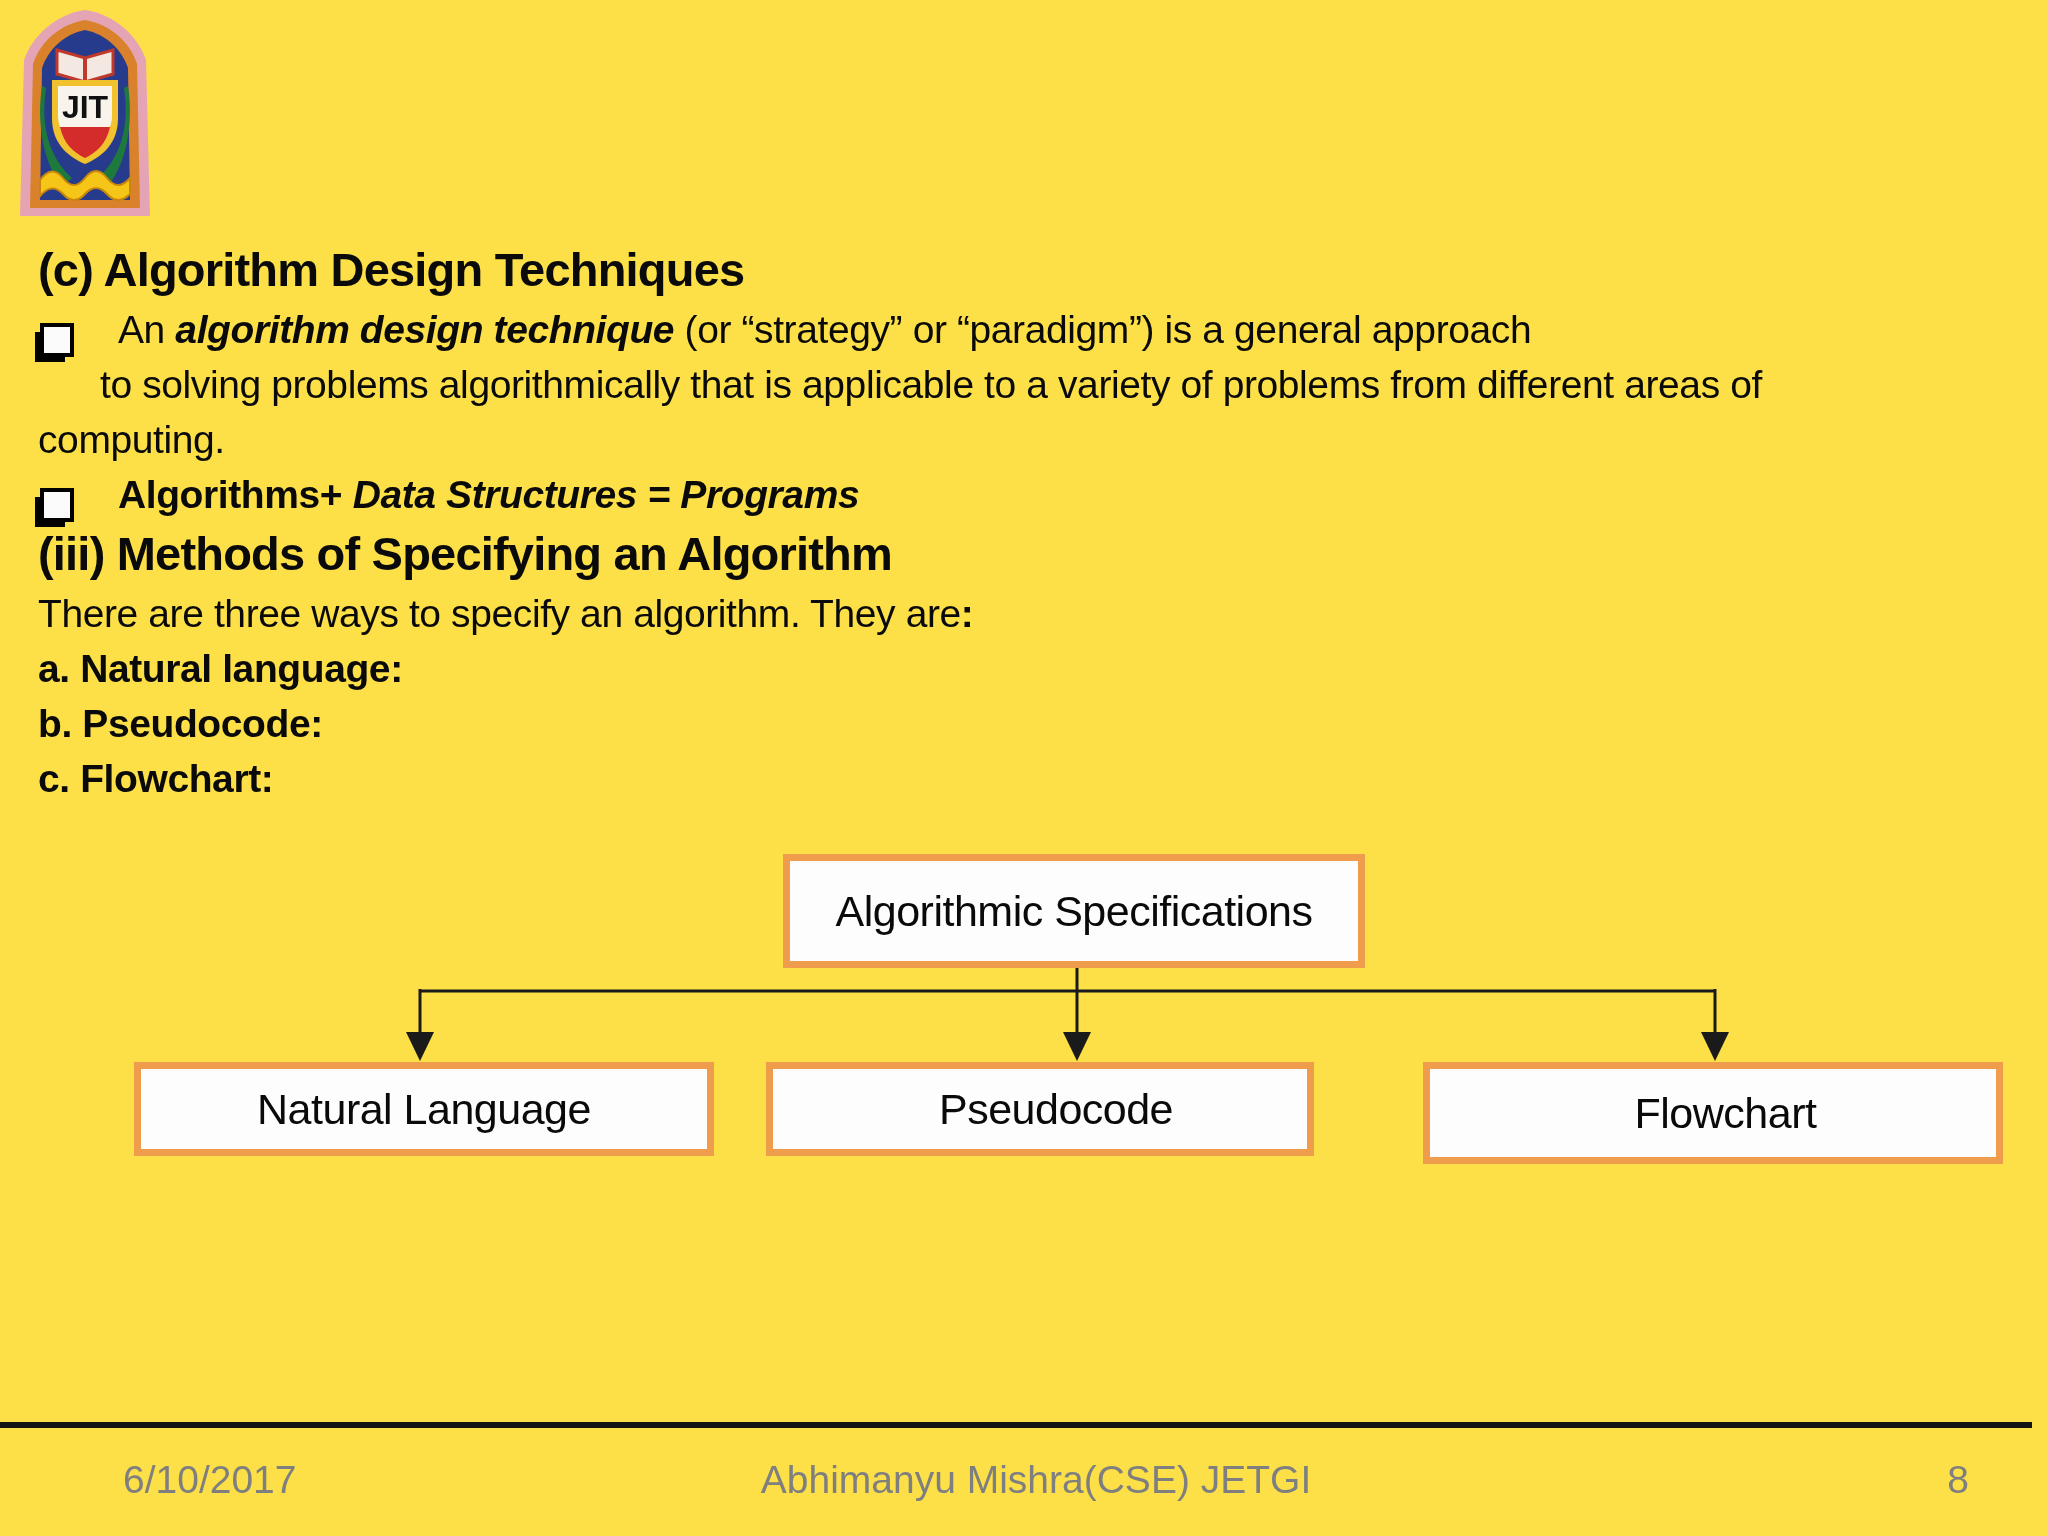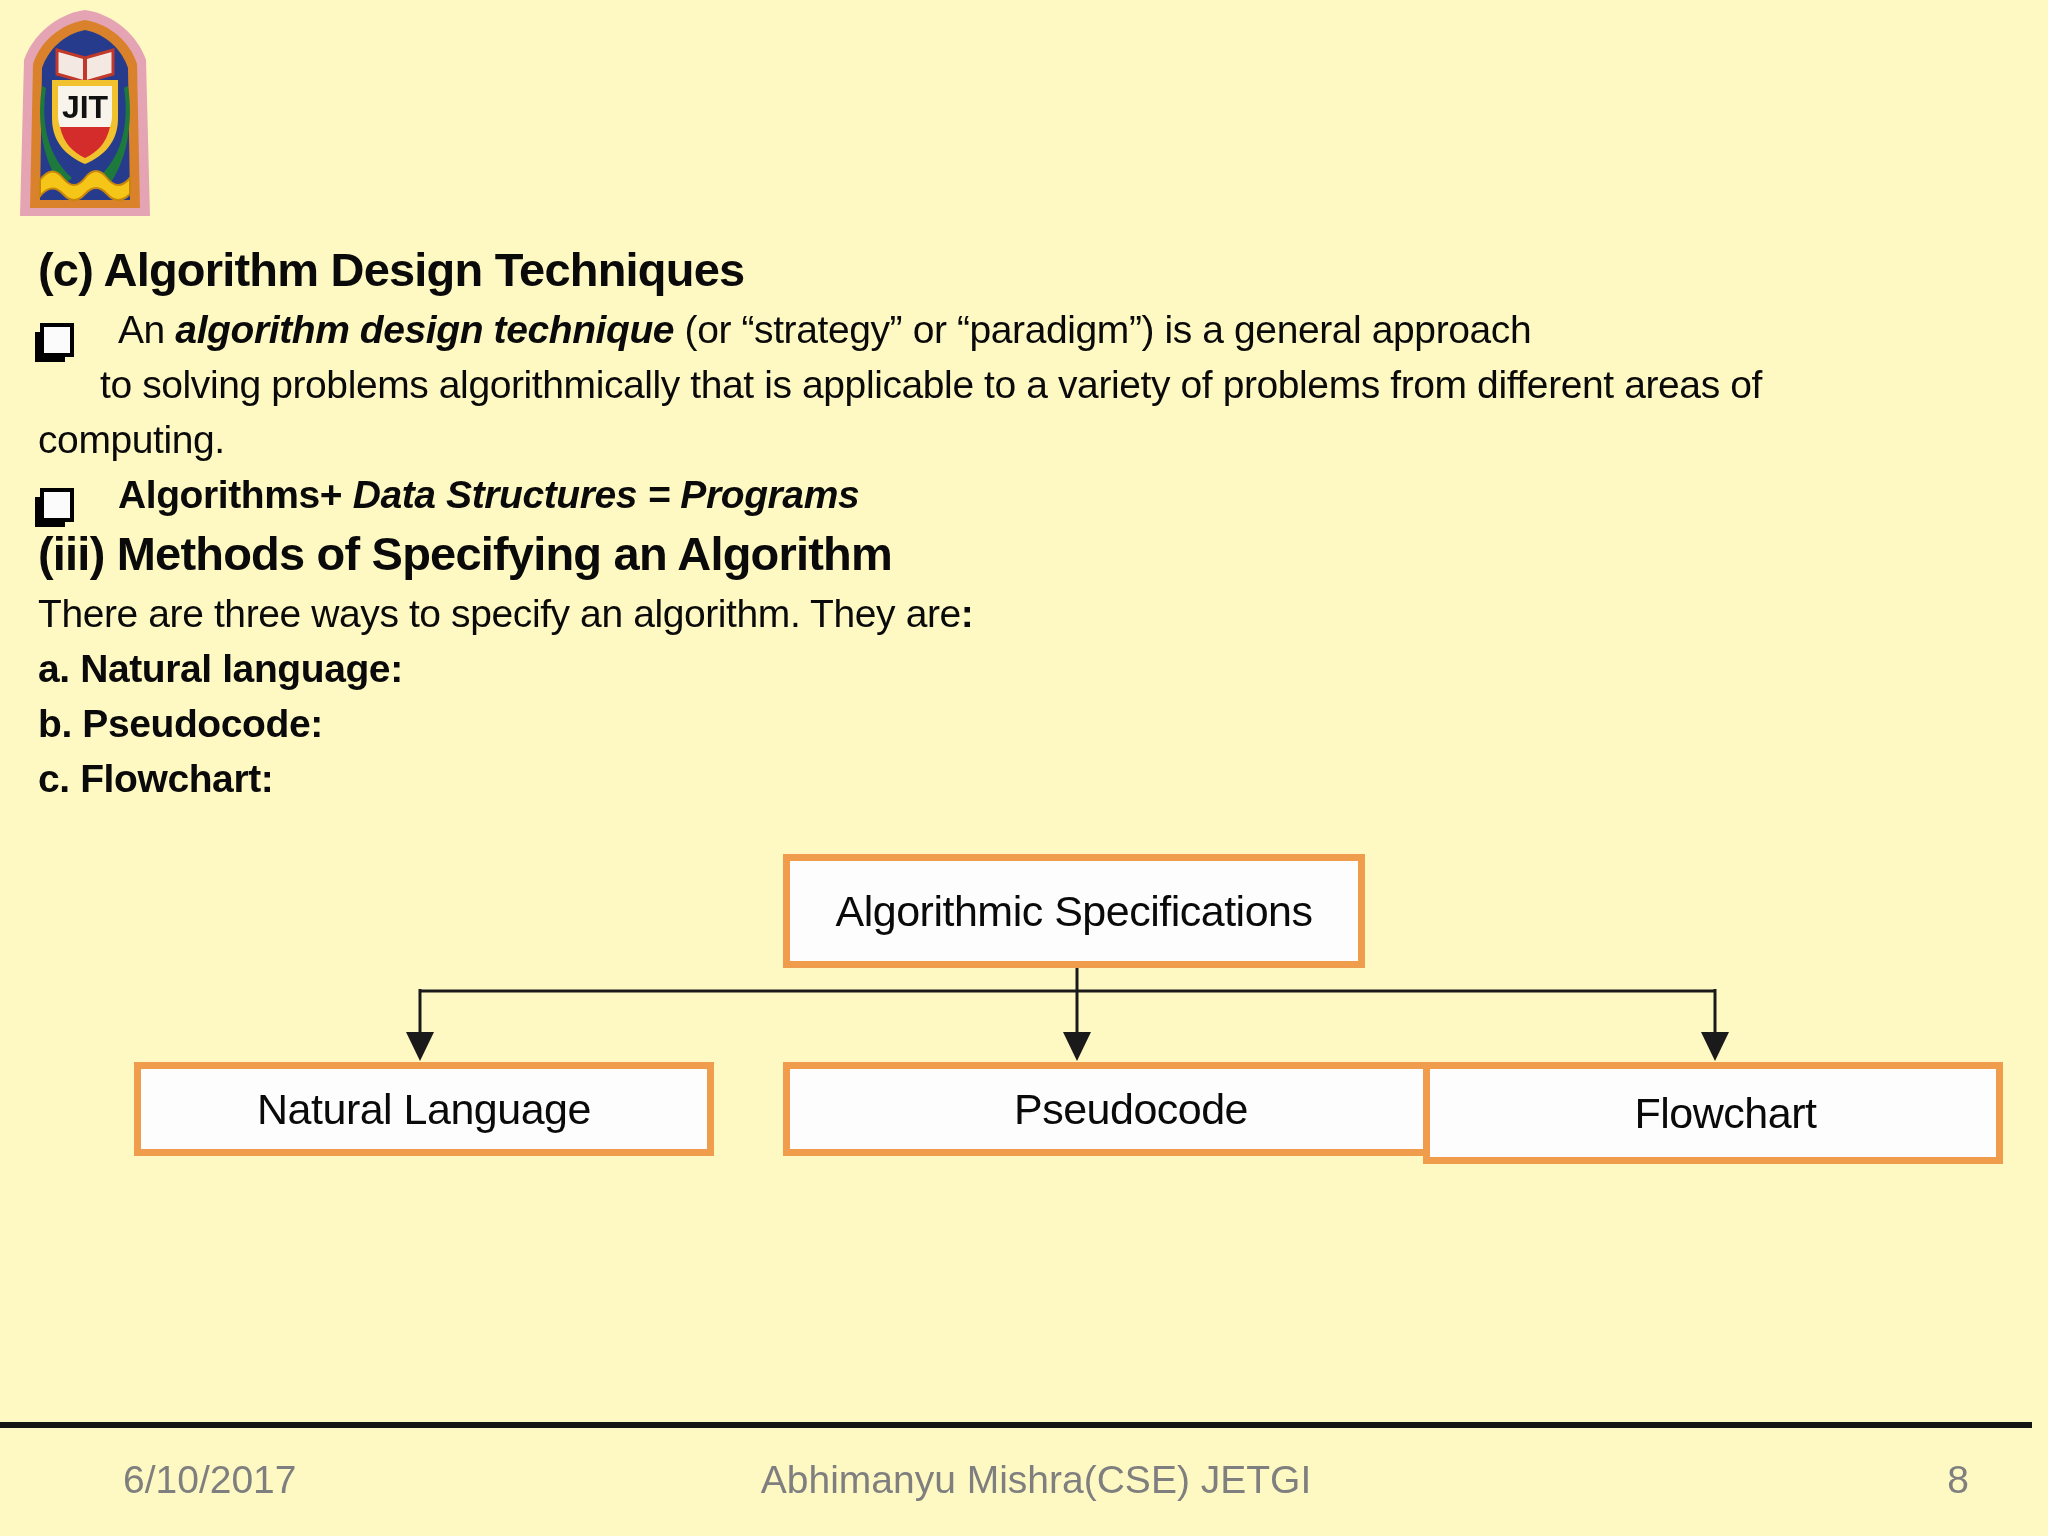--- a/index.html
+++ b/index.html
@@ -1,20 +1,20 @@
 <!DOCTYPE html>
 <html><head>
 <meta charset="utf-8">
 <style>
   html, body { margin: 0; padding: 0; background: #ffffff; }
   .slide {
     position: relative;
     width: 2048px;
     height: 1536px;
-    background: #fef9c3;
+    background: #fde047;
     overflow: hidden;
     font-family: "Liberation Sans", "DejaVu Sans", sans-serif;
     color: #0a0a0a;
   }
 
   
   .logo { position: absolute; left: 10px; top: 8px; width: 150px; height: 212px; }
 
   
   .content {
@@ -47,21 +47,21 @@
     background: #fdfdfd;
     display: flex;
     align-items: center;
     justify-content: center;
     font-size: 43px;
     letter-spacing: -0.5px;
     box-sizing: border-box;
   }
   .dbox-root  { left: 783px;  top: 854px;  width: 582px; height: 114px; text-align: center; }
   .dbox-nl    { left: 134px;  top: 1062px; width: 580px; height: 94px; }
-  .dbox-pc    { left: 783px;  top: 1062px; width: 664px; height: 94px; padding-left: 32px; }
+  .dbox-pc    { left: 766px;  top: 1062px; width: 548px; height: 94px; padding-left: 32px; }
   .dbox-fc    { left: 1423px; top: 1062px; width: 580px; height: 102px; padding-left: 25px; }
 
   
   .footer-line {
     position: absolute;
     left: 0; top: 1422px;
     width: 2032px; height: 6px;
     background: #141414;
   }
   .footer-text {

